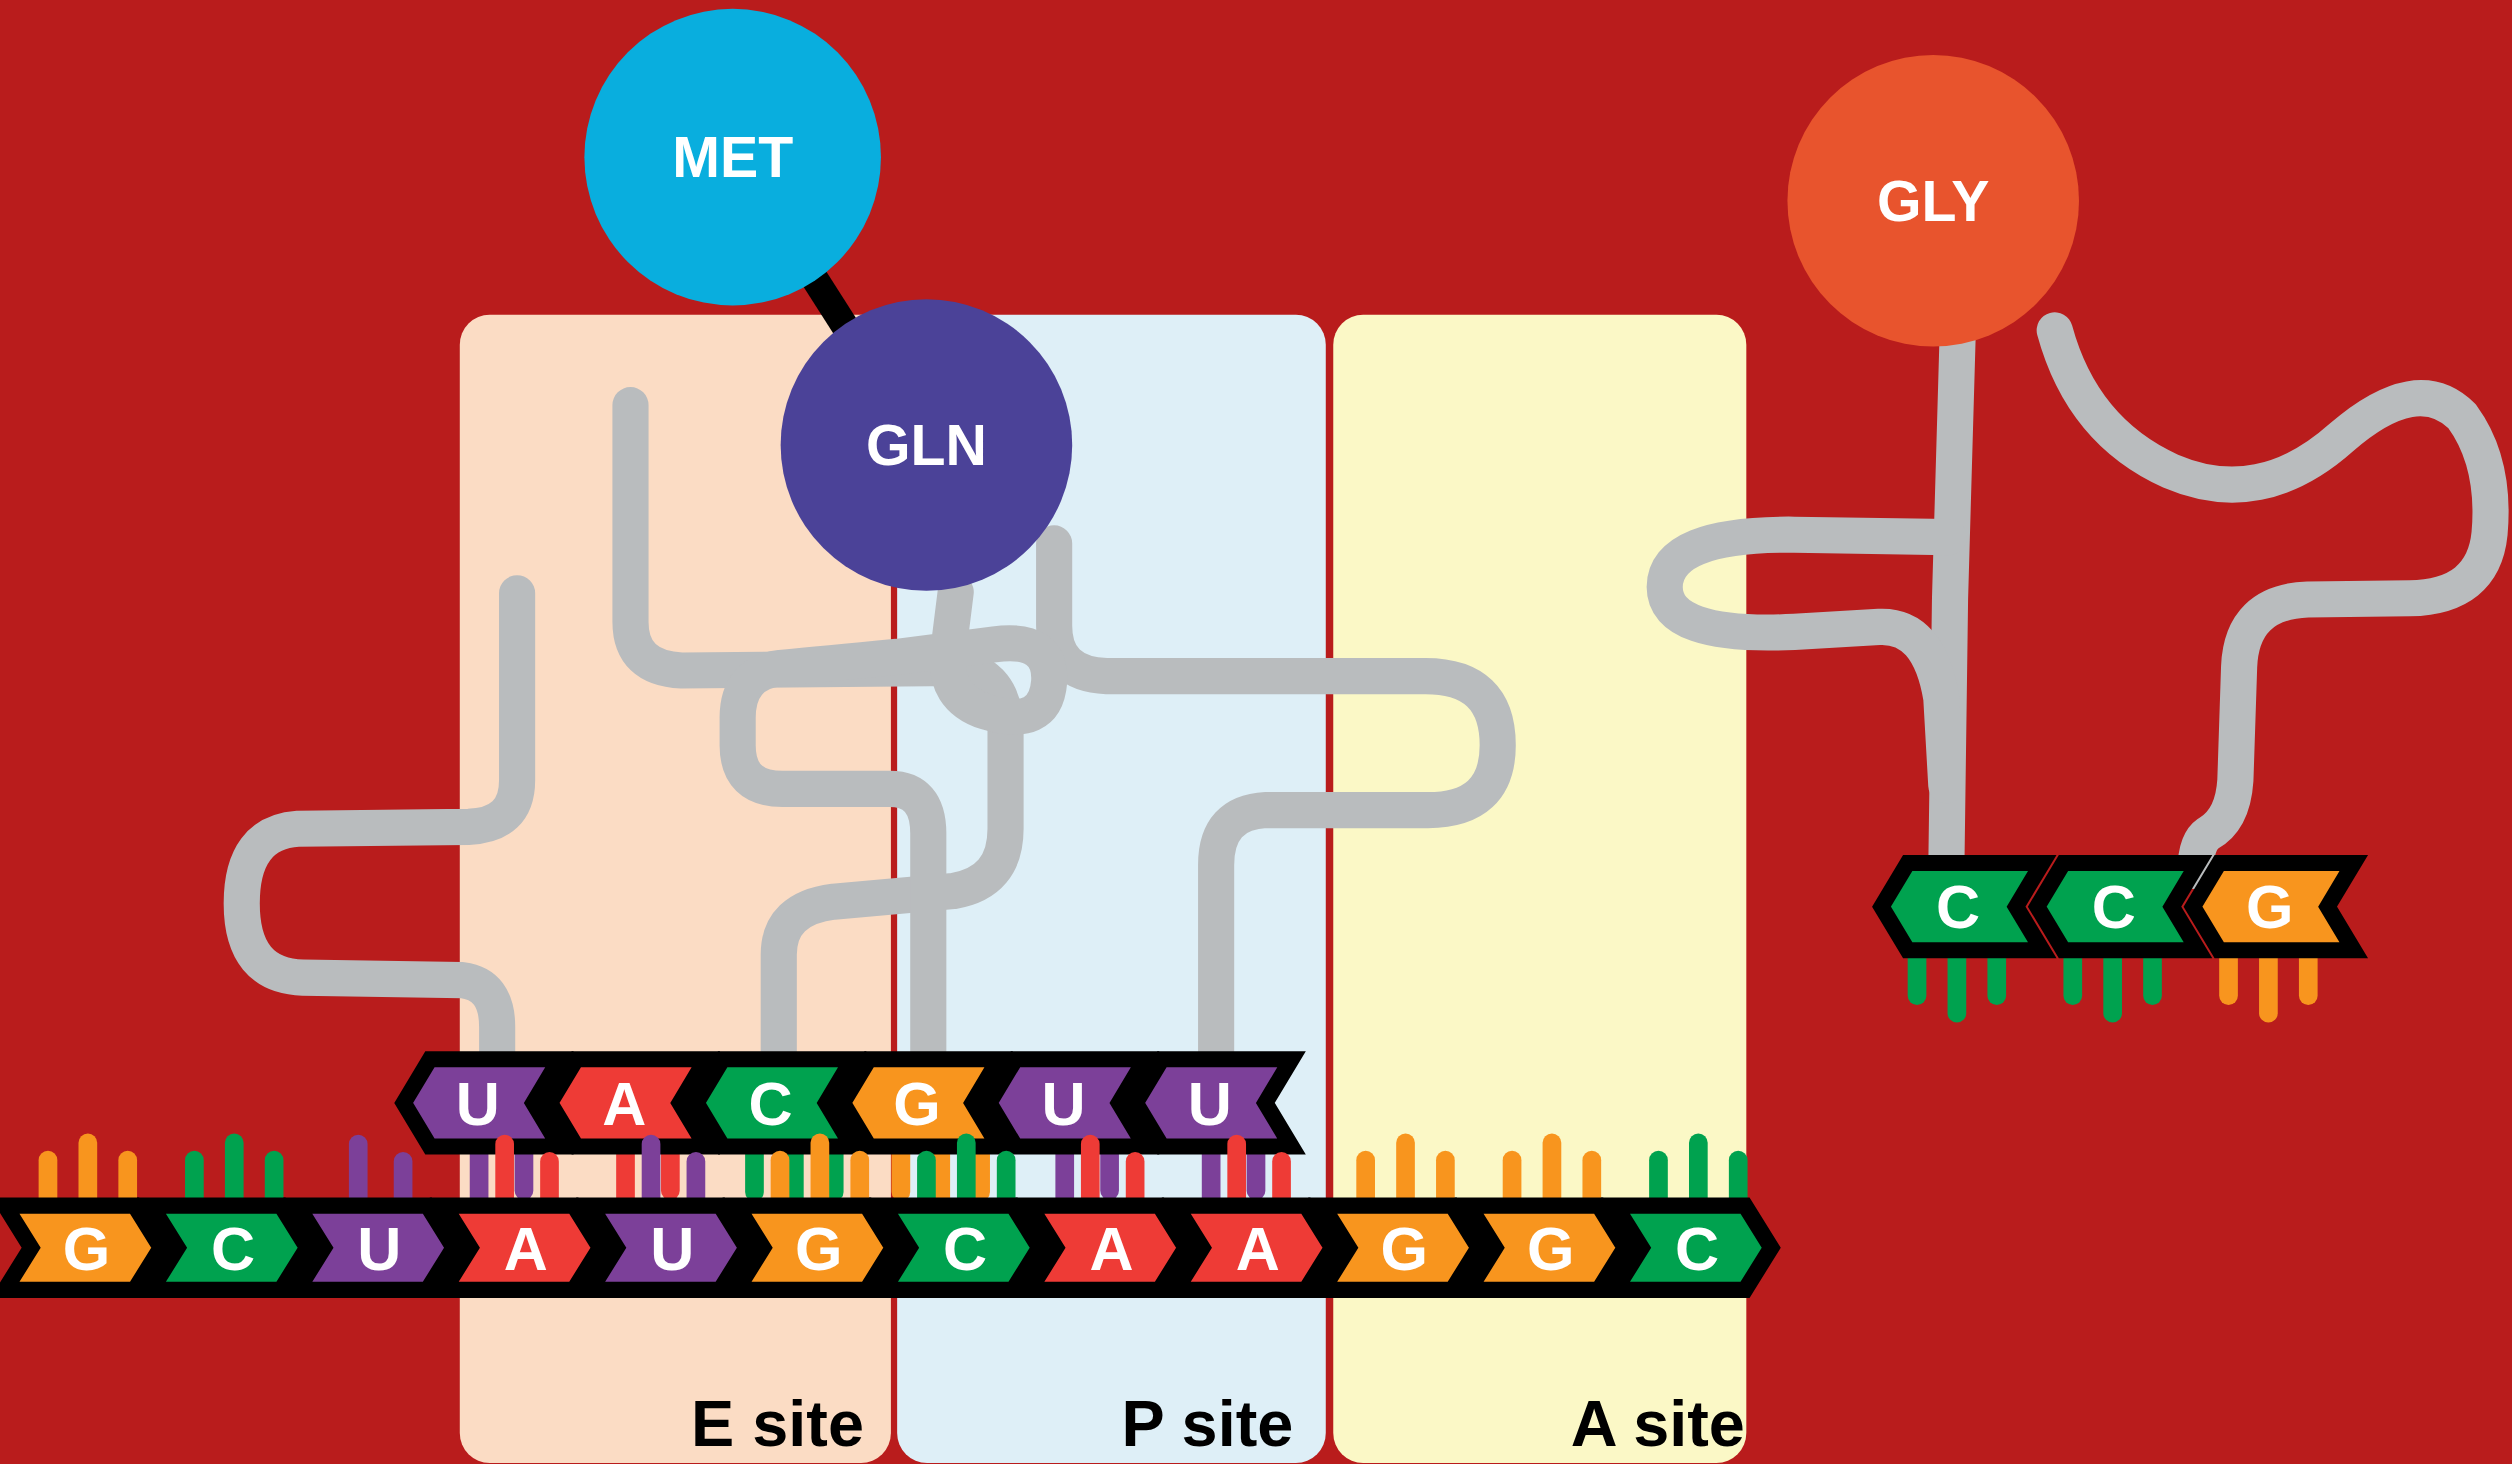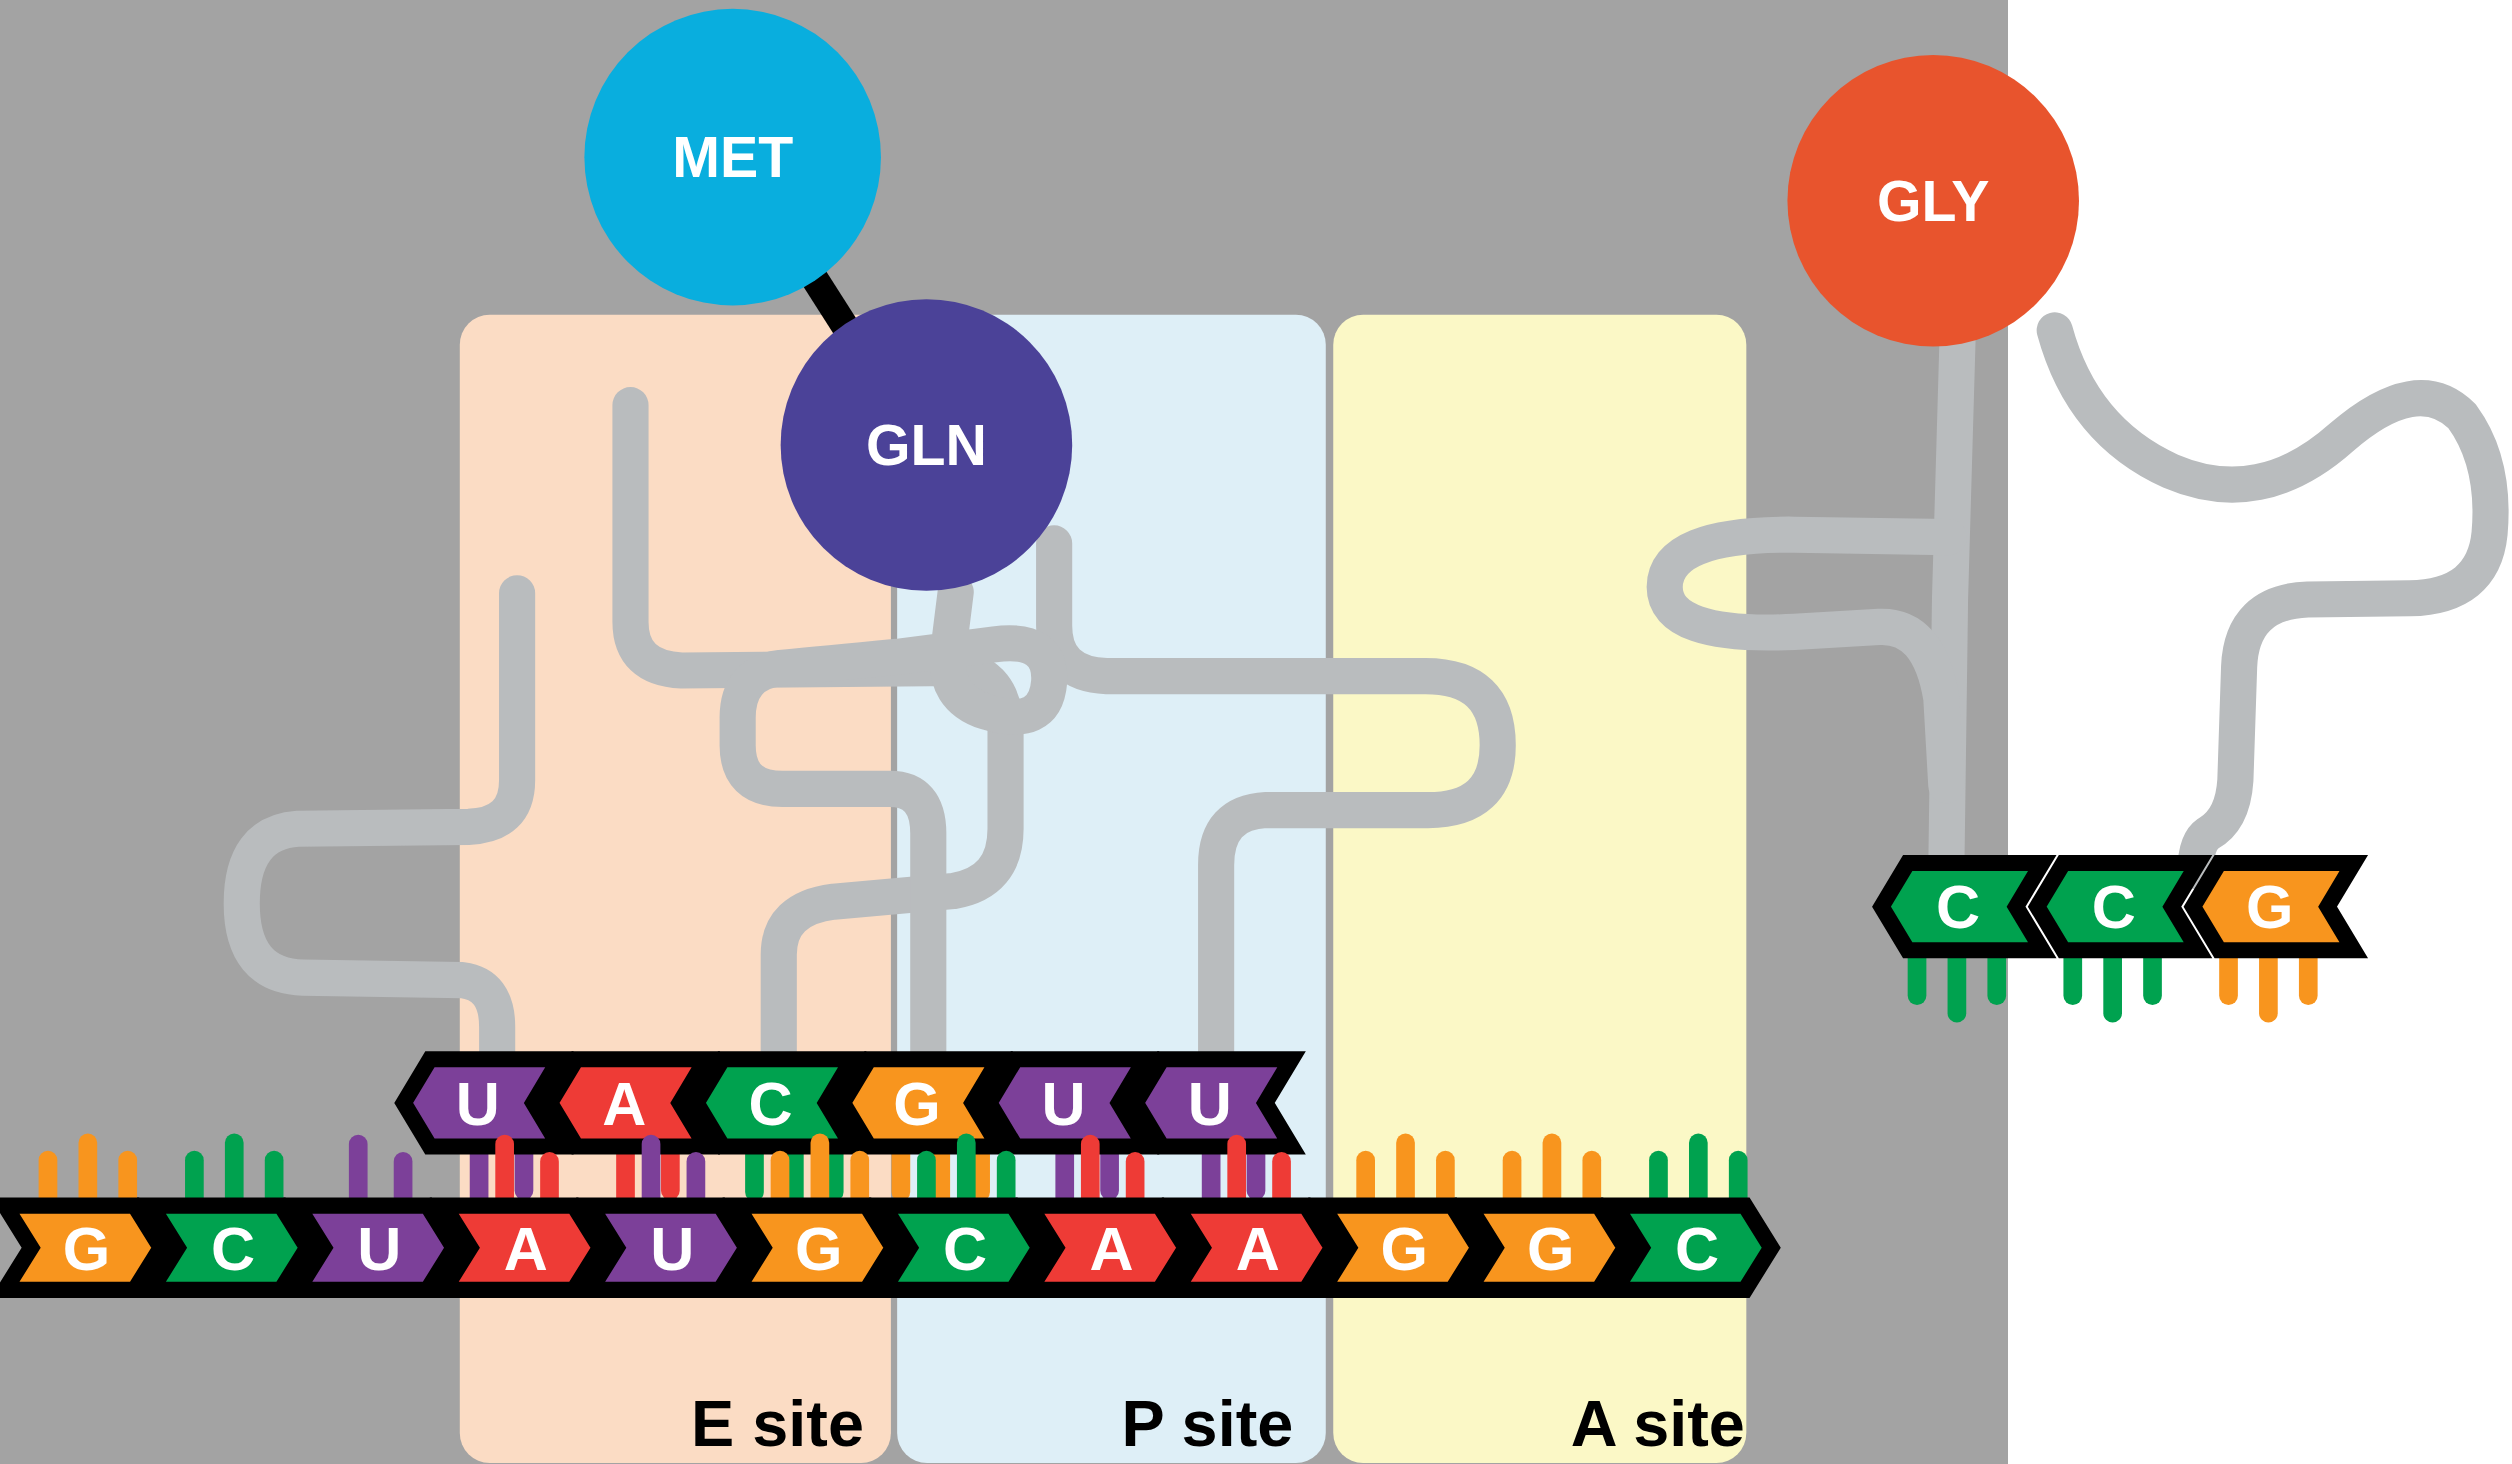--- a/index.html
+++ b/index.html
@@ -1,20 +1,20 @@
 <!DOCTYPE html>
 <html style="font-size:10px"><head>
 <meta charset="utf-8">
 <style>
   html, body { margin: 0; padding: 0; background: #ffffff; }
   #stage {
     position: relative;
-    width: 2008px;
+    width: 2512px;
     height: 1465px;
-    background: #a3a3a3;
+    background: #b91c1c;
     font-family: "Liberation Sans", sans-serif;
   }
   svg { display: block; }
   .noodle {
     fill: none;
     stroke-width: 58;
     stroke-linecap: round;
     stroke-linejoin: round;
   }
   .amino-label {

